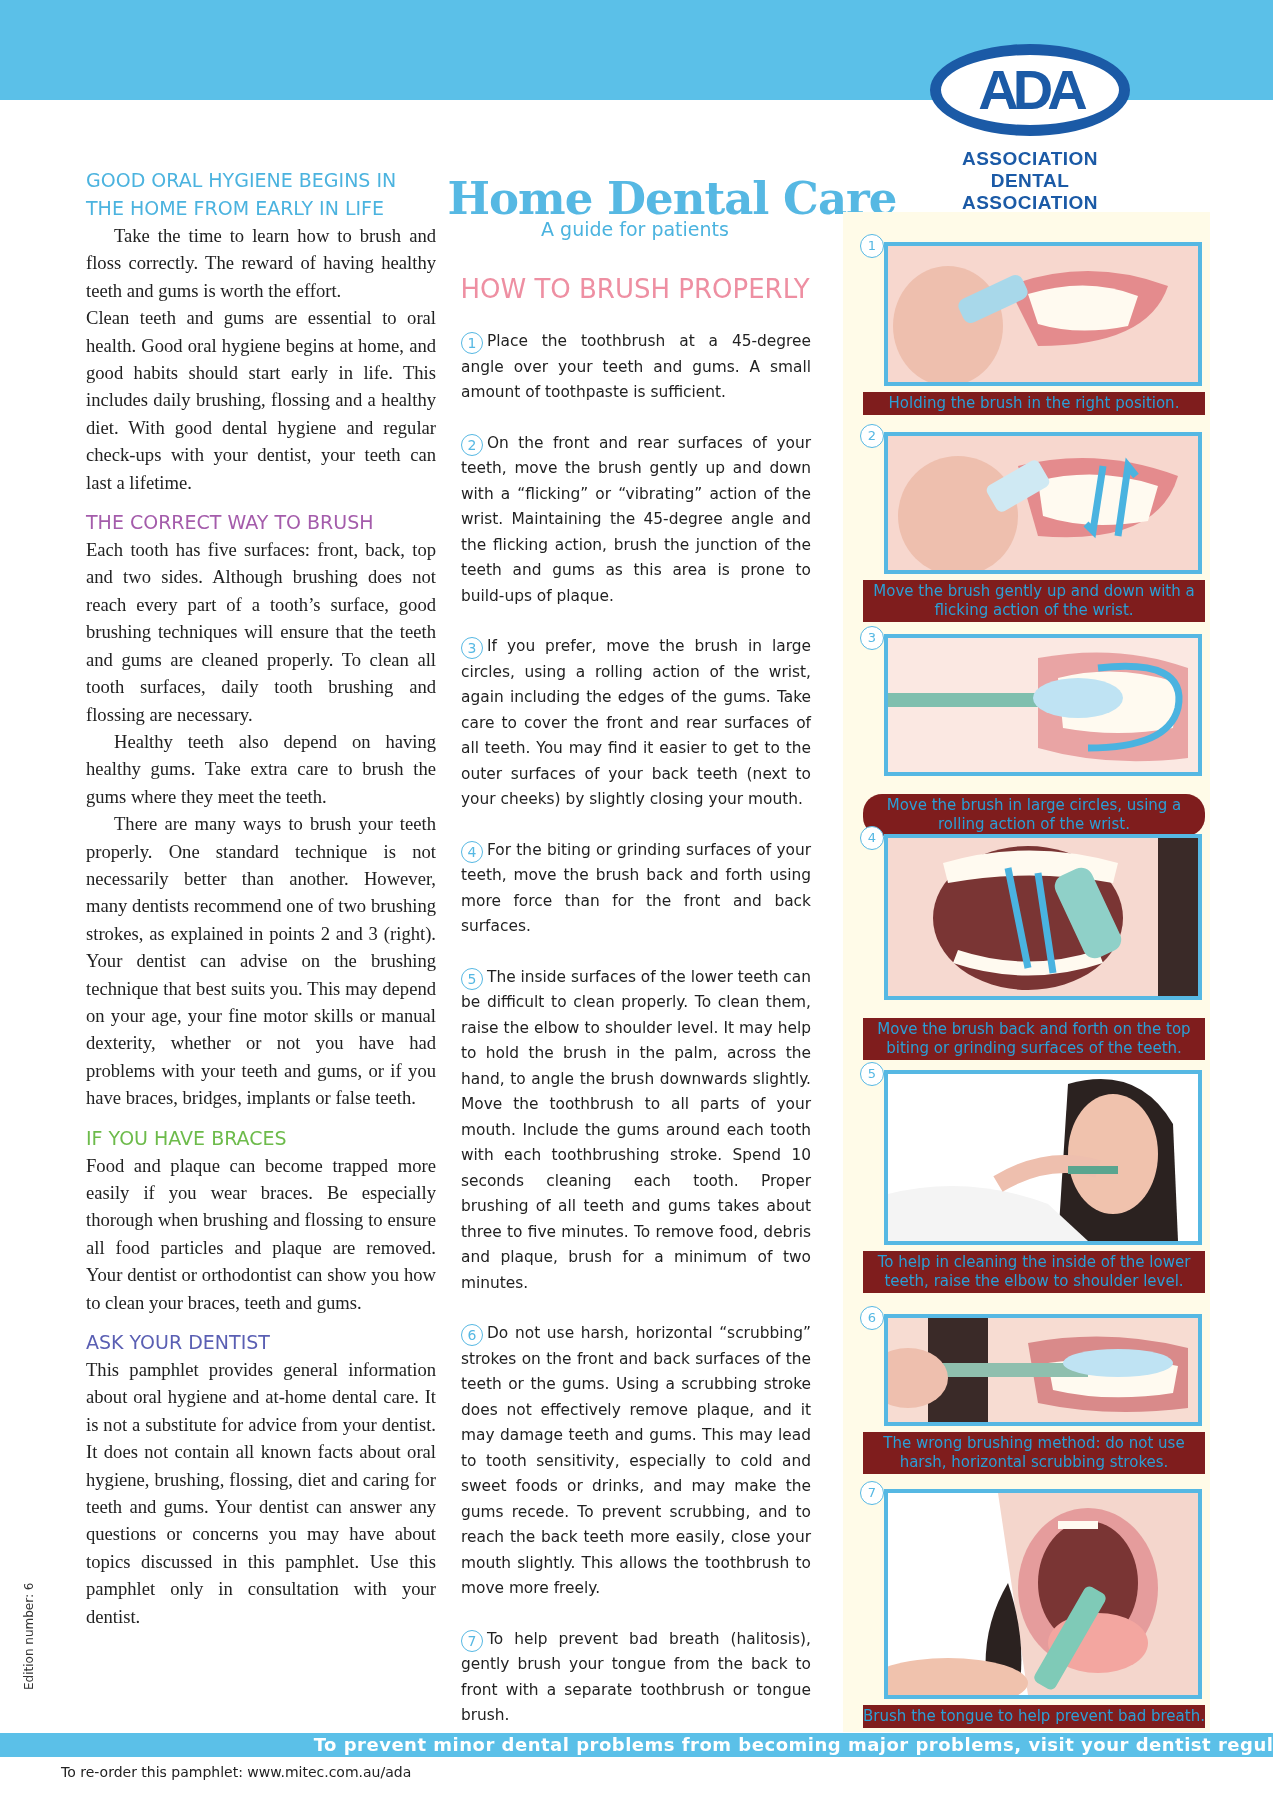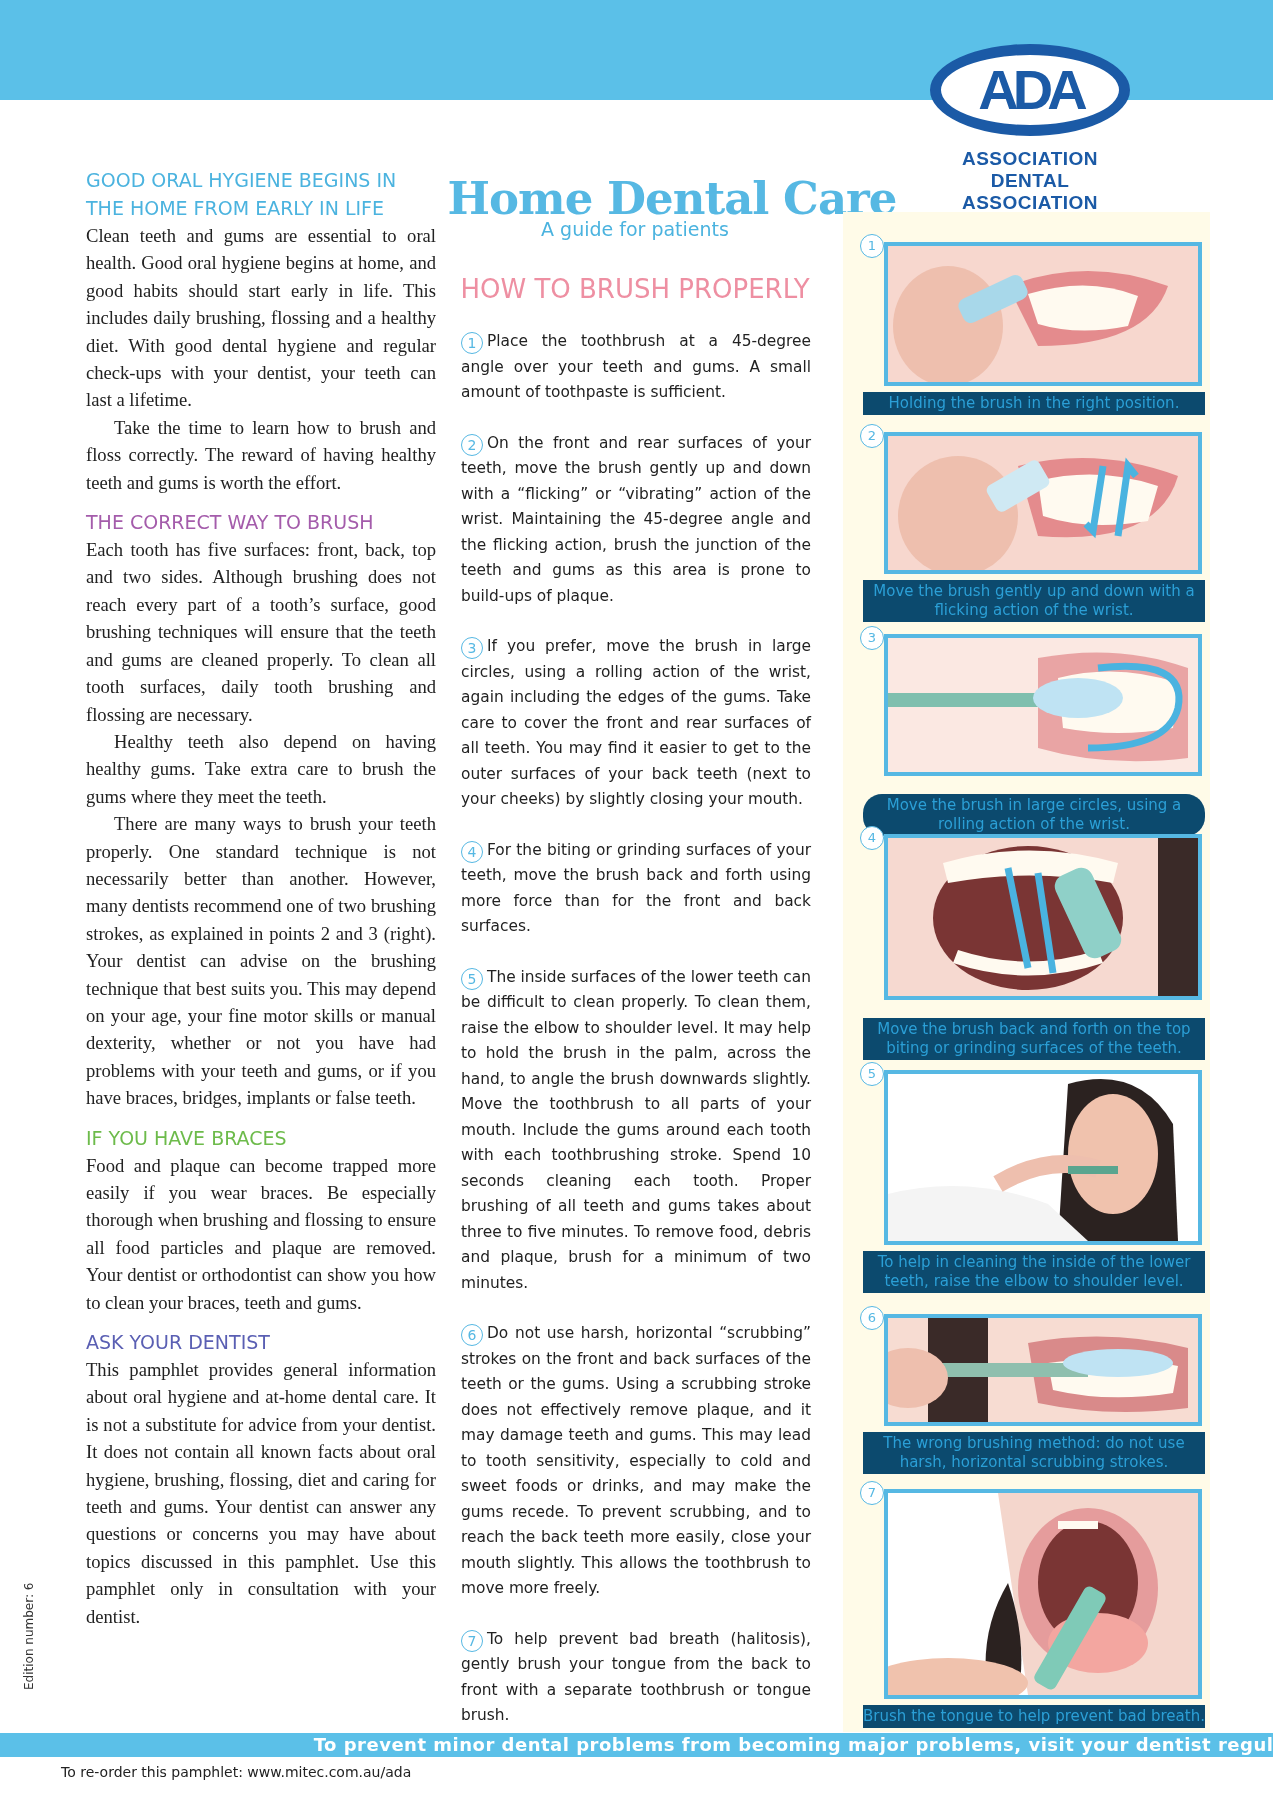--- a/index.html
+++ b/index.html
@@ -21,21 +21,21 @@
   .how-title { position:absolute; left:460px; top:274px; width:350px; text-align:center; font-family:"DejaVu Sans", sans-serif; font-size:26px; color:#ee8fa2; }
 
   .col-mid { position:absolute; left:461px; top:329px; width:350px; }
   .step { font-family:"DejaVu Sans", sans-serif; font-size:15.4px; line-height:25.5px; color:#222; text-align:justify; margin:0 0 25px 0; }
   .num { display:inline-block; width:20px; height:20px; border:1.5px solid #56b8e3; border-radius:50%; color:#56b8e3; text-align:center; font-size:14px; line-height:20px; margin-right:4px; vertical-align:-2px; box-sizing:content-box; }
 
   .col-right { position:absolute; left:843px; top:212px; width:367px; height:1520px; background:#fffbe8; }
   .fig { position:absolute; left:20px; width:342px; }
   .fig .badge { position:absolute; left:-3px; top:-6px; width:22px; height:22px; border:1.5px solid #56b8e3; border-radius:50%; background:#fff; color:#56b8e3; font-family:"DejaVu Sans", sans-serif; font-size:13px; line-height:22px; text-align:center; z-index:3; }
   .fig .frame { position:absolute; left:21px; top:2px; width:318px; border:4px solid #56b8e3; box-sizing:border-box; overflow:hidden; background:#fbe3dc; }
-  .fig .cap { position:absolute; left:0; width:342px; text-align:center; font-family:"DejaVu Sans", sans-serif; font-size:15px; line-height:19px; color:#2b9fd6; background:#0c4a6e; padding:2px 0; }
+  .fig .cap { position:absolute; left:0; width:342px; text-align:center; font-family:"DejaVu Sans", sans-serif; font-size:15px; line-height:19px; color:#2b9fd6; background:#7f1d1d; padding:2px 0; }
 
   .bottomband { position:absolute; left:0; top:1733px; width:1273px; height:24px; background:#5bc0e8; color:#fff; text-align:right; font-family:"DejaVu Sans", sans-serif; font-weight:bold; font-size:18px; line-height:24px; letter-spacing:0.5px;padding-left:47px; }
   .reorder { position:absolute; left:61px; top:1764px; font-family:"DejaVu Sans", sans-serif; font-size:14px; color:#222; }
   .edition { position:absolute; left:22px; top:1690px; transform:rotate(-90deg); transform-origin:left top; font-family:"DejaVu Sans", sans-serif; font-size:12px; color:#333; white-space:nowrap; }
 </style>
 </head>
 <body>
 
 <div class="topband"></div>
 
@@ -47,22 +47,22 @@
     <div>ASSOCIATION</div>
   </div>
 </div>
 
 <h1 class="title">Home Dental Care</h1>
 <div class="subtitle">A guide for patients</div>
 
 <div class="col-left">
   <section>
     <h2 class="h-left" style="color:#4bb3df">GOOD ORAL HYGIENE BEGINS IN THE HOME FROM EARLY IN LIFE</h2>
+    <p class="p-left indent">Take the time to learn how to brush and floss correctly. The reward of having healthy teeth and gums is worth the effort.</p>
     <p class="p-left">Clean teeth and gums are essential to oral health. Good oral hygiene begins at home, and good habits should start early in life. This includes daily brushing, flossing and a healthy diet. With good dental hygiene and regular check-ups with your dentist, your teeth can last a lifetime.</p>
-    <p class="p-left indent">Take the time to learn how to brush and floss correctly. The reward of having healthy teeth and gums is worth the effort.</p>
   </section>
   <div class="sec-gap"></div>
   <section>
     <h2 class="h-left" style="color:#a45cab">THE CORRECT WAY TO BRUSH</h2>
     <p class="p-left">Each tooth has five surfaces: front, back, top and two sides. Although brushing does not reach every part of a tooth’s surface, good brushing techniques will ensure that the teeth and gums are cleaned properly. To clean all tooth surfaces, daily tooth brushing and flossing are necessary.</p>
     <p class="p-left indent">Healthy teeth also depend on having healthy gums. Take extra care to brush the gums where they meet the teeth.</p>
     <p class="p-left indent">There are many ways to brush your teeth properly. One standard technique is not necessarily better than another. However, many dentists recommend one of two brushing strokes, as explained in points 2 and 3 (right). Your dentist can advise on the brushing technique that best suits you. This may depend on your age, your fine motor skills or manual dexterity, whether or not you have had problems with your teeth and gums, or if you have braces, bridges, implants or false teeth.</p>
   </section>
   <div class="sec-gap"></div>
   <section>

